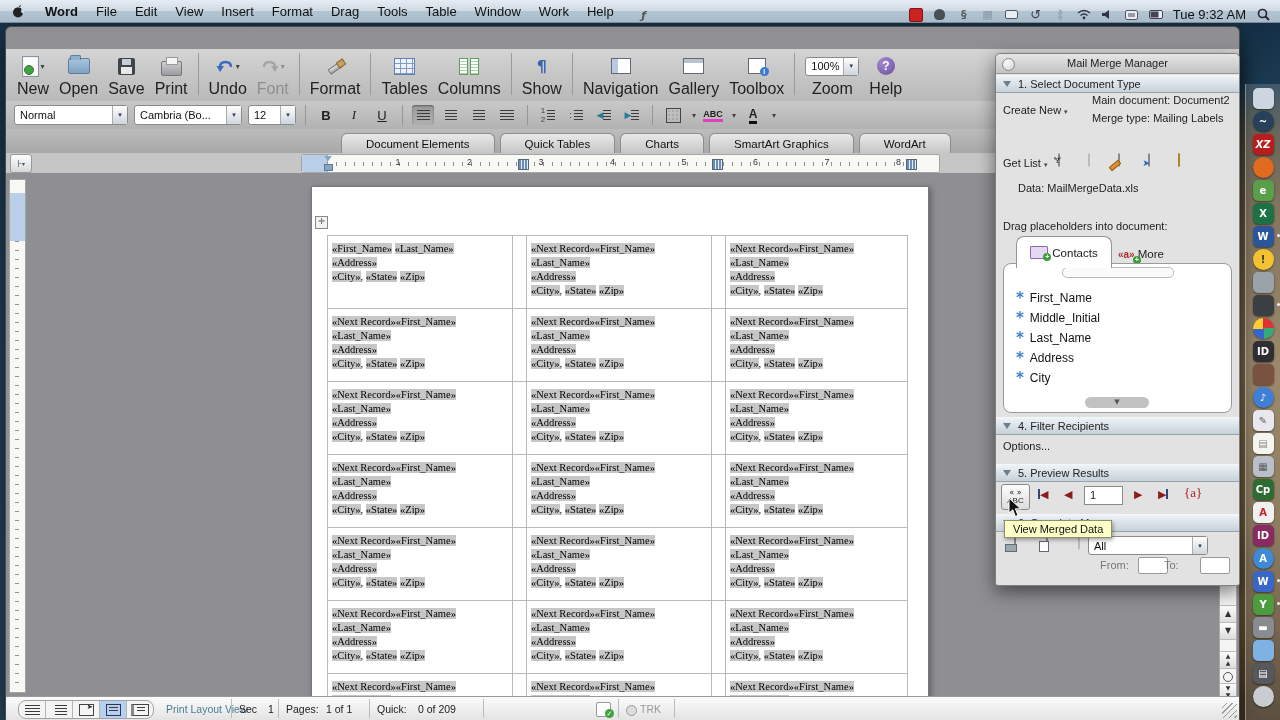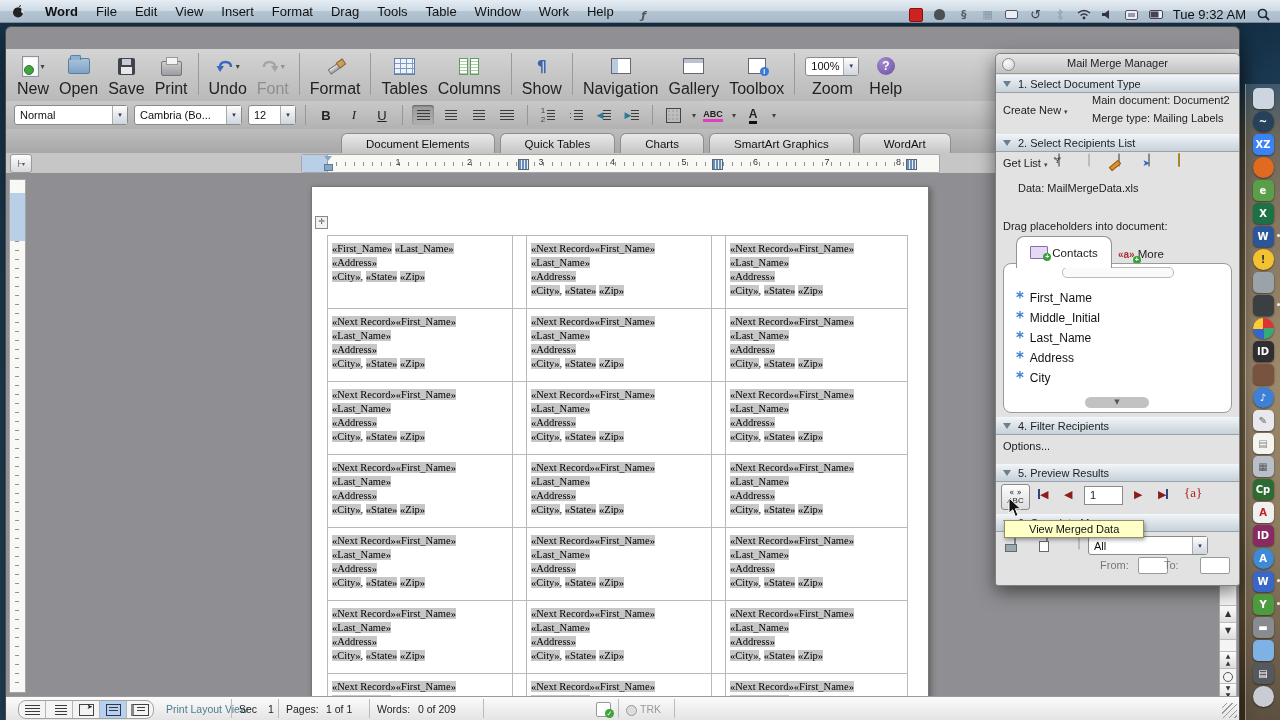--- a/index.html
+++ b/index.html
@@ -148,21 +148,21 @@
   #fb-top{position:absolute;left:58px;top:3px;width:110px;height:9px;border:1px solid #bbb;border-radius:5px;background:#fafafa}
   #fb-bot{position:absolute;left:81px;bottom:4px;width:64px;height:11px;border-radius:6px;background:#c2c2c2;text-align:center;line-height:10px;font-size:7px;color:#555}
   .field-item{position:absolute;left:12px;height:16px;display:flex;align-items:center;font-size:12px;color:#111}
   .field-item .ast{color:#3b7fd4;font-weight:bold;font-size:15px;margin-right:6px;line-height:10px}
   .navarrow{color:#8b1d1d;font-size:11px}
   .navbar{display:inline-block;width:2px;height:10px;background:#31457a;vertical-align:-1px}
   #abc-btn{position:absolute;left:5px;top:430px;width:27px;height:24px;background:linear-gradient(#fdfdfd,#dcdcdc);border:1px solid #8a8a8a;border-radius:3px;
     display:flex;flex-direction:column;align-items:center;justify-content:center;font-size:8px;line-height:8px;color:#222}
   #rec-field{position:absolute;left:88px;top:432px;width:32px;height:17px;background:#fff;border:1px solid #8a8a8a;font-size:11px;padding-left:5px;line-height:17px}
   #tooltip{position:absolute;left:8px;top:466px;height:16px;background:#ffffc8;border:1px solid #8f8f6a;box-shadow:1px 2px 4px rgba(0,0,0,.35);
-    padding:0 24px;line-height:16px;font-size:11px;color:#111;z-index:50;white-space:nowrap}
+    padding:0 8px;line-height:16px;font-size:11px;color:#111;z-index:50;white-space:nowrap}
   .rangedd{position:absolute;left:92px;top:482px;width:118px;height:17px}
   .ftlabel{color:#777}
   .ffield{position:absolute;top:503px;width:28px;height:15px;background:#fff;border:1px solid #9a9a9a;border-radius:2px}
   #cursor{position:absolute;left:1008px;top:497px;z-index:60}
 
   
   #dock{position:absolute;right:0;top:84px;width:34px;height:636px;background:rgba(255,255,255,.16);
     border-left:1px solid rgba(255,255,255,.35);z-index:90;display:flex;flex-direction:column;align-items:center;padding-top:4px;gap:2px}
   .dock-item{width:21px;height:21px;border-radius:5px;display:flex;align-items:center;justify-content:center;
     font-size:10px;font-weight:bold;color:#fff;box-shadow:0 1px 2px rgba(0,0,0,.5);position:relative;flex:0 0 auto}
@@ -642,42 +642,41 @@
         </span>
     </div>
     <span class="slabel" style="left:160px;color:#4d7d95">Print Layout View</span>
     <span class="sdiv" style="left:225px"></span>
     <span class="slabel" style="left:233px">Sec</span>
     <span class="slabel" style="left:262px">1</span>
     <span class="sdiv" style="left:272px"></span>
     <span class="slabel" style="left:280px">Pages:</span>
     <span class="slabel" style="left:320px">1 of 1</span>
     <span class="sdiv" style="left:363px"></span>
-    <span class="slabel" style="left:371px">Words:</span>
+    <span class="slabel" style="left:371px">Quick:</span>
     <span class="slabel" style="left:412px">0 of 209</span>
     <span class="sdiv" style="left:477px"></span>
     <span id="spell"></span>
     <span class="sdiv" style="left:612px"></span>
     <span id="trkc"></span>
     <span class="slabel" style="left:634px;color:#999">TRK</span>
     <span class="sdiv" style="left:668px"></span>
     <span id="grip"></span>
   </div>
 </div>
 
 <div id="palette">
   <div id="pal-title"><span>Mail Merge Manager</span></div>
   <span id="pal-close"></span>
 
   <div class="sech" style="top:21px"><span class="tri"></span><span>1. Select Document Type</span></div>
   <span class="abs pbtn" style="left:7px;top:50px"><span>Create New</span><span class="dd2 glyph">▾</span></span>
   <span class="abs" style="left:96px;top:40px">Main document: Document2</span>
   <span class="abs" style="left:96px;top:58px">Merge type: Mailing Labels</span>
 
-  <div class="sech" style="top:80px"><span class="tri"></span><span>2. Select Recipients List</span></div>
   <span class="abs pbtn" style="left:7px;top:103px"><span>Get List</span><span class="dd2 glyph">▾</span></span>
   <span class="abs micon" style="left:62px;top:100px"><span class="px"></span><span style="position:absolute;right:-2px;bottom:-2px;font-size:8px">🝖</span></span>
   <span class="abs micon dim" style="left:90px;top:100px"><span class="px"></span></span>
   <span class="abs micon" style="left:118px;top:100px"><span class="px"></span><span class="pencil"></span></span>
   <span class="abs micon" style="left:146px;top:100px"><span class="px"></span><span class="arrow glyph">➤</span></span>
   <span class="abs micon yellow" style="left:174px;top:100px"><span style="position:absolute;inset:3px;background:repeating-linear-gradient(180deg,#a8852a 0 1px,transparent 1px 3px)"></span></span>
   <span class="abs" style="left:22px;top:128px">Data: MailMergeData.xls</span>
 
   <span class="abs" style="left:7px;top:166px">Drag placeholders into document:</span>
   <div id="contacts-tab">
@@ -750,21 +749,21 @@
     <polygon points="1,1 1,16 4.8,12.8 7.4,19.5 10,18.3 7.4,11.8 12.6,11.8" fill="#111" stroke="#fff" stroke-width="1"></polygon>
   </svg>
 
 <div id="dock">
     <div class="dock-item" style="background: rgb(205, 214, 224);">
       <span class="glyph"></span>
     </div>
     <div class="dock-item" style="background: rgb(39, 65, 90); border-radius: 50%;">
       <span class="glyph">~</span>
     </div>
-    <div class="dock-item" style="background: #3b82f6;">
+    <div class="dock-item" style="background: #b91c1c; font-style: italic;">
       <span class="glyph">XZ</span>
     </div>
     <div class="dock-item" style="background: rgb(224, 106, 31); border-radius: 50%;">
       <span class="glyph"></span>
     </div>
     <div class="dock-item" style="background: rgb(90, 158, 74);">
       <span class="glyph">e</span>
     </div>
     <div class="dock-item" style="background: rgb(30, 113, 69);">
       <span class="glyph">X</span>

